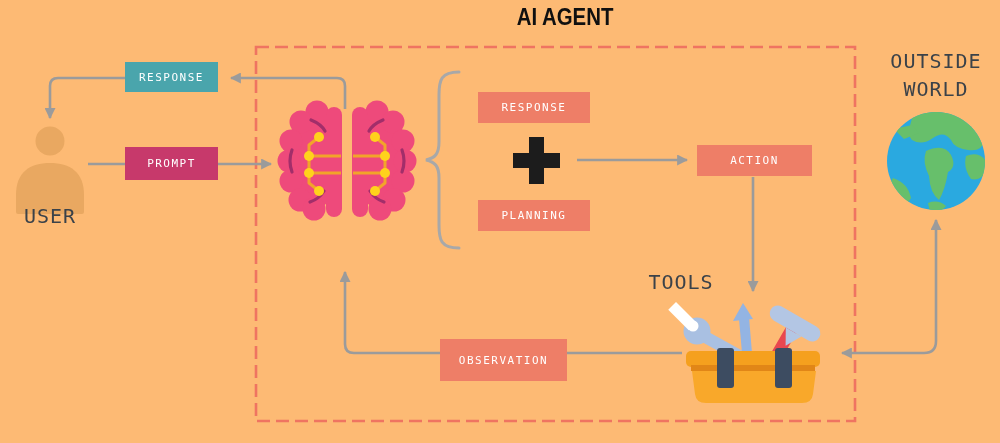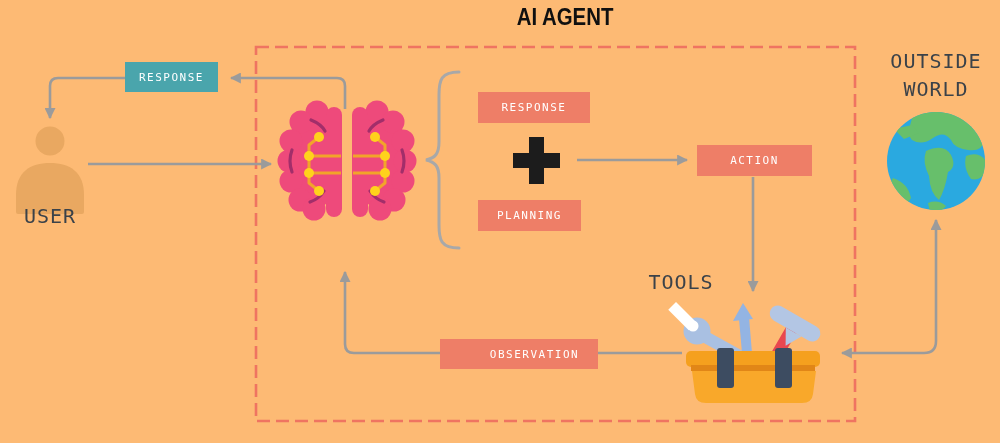--- a/index.html
+++ b/index.html
@@ -153,24 +153,25 @@
         <path d="M 966 156 Q 980 150 988 164 Q 984 182 971 179 Q 963 168 966 156 Z"></path>
         <path d="M 893 178 Q 908 183 911 198 Q 903 212 890 203 Q 885 189 893 178 Z"></path>
         <path d="M 928 203 Q 938 199 946 206 Q 940 214 930 212 Z"></path>
       </g>
     </g>
   </svg>
 
   <div id="title">AI AGENT</div>
 
   <div class="box teal" style="left:125px;top:62px;width:93px;height:30px;">RESPONSE</div>
+  <div class="box magenta" style="left:125px;top:147px;width:93px;height:33px;">PROMPT</div>
   <div class="box salmon" style="left:478px;top:92px;width:112px;height:31px;">RESPONSE</div>
-  <div class="box salmon" style="left:478px;top:200px;width:103px;height:31px;">PLANNING</div>
+  <div class="box salmon" style="left:478px;top:200px;width:112px;height:31px;">PLANNING</div>
   <div class="box salmon" style="left:697px;top:145px;width:115px;height:31px;">ACTION</div>
-  <div class="box salmon" style="left:440px;top:339px;width:127px;height:30px;padding-left:31px;">OBSERVATION</div>
+  <div class="box salmon" style="left:440px;top:339px;width:127px;height:42px;">OBSERVATION</div>
 
   <div class="lbl" style="left:0px;top:204px;width:100px;">USER</div>
   <div class="lbl" style="left:631px;top:258px;width:100px;margin-top:12px;">TOOLS</div>
   <div class="lbl" style="left:866px;top:47px;width:140px;line-height:28px;">
     <div>OUTSIDE</div>
     <div>WORLD</div>
   </div>
 
 </div>
 

